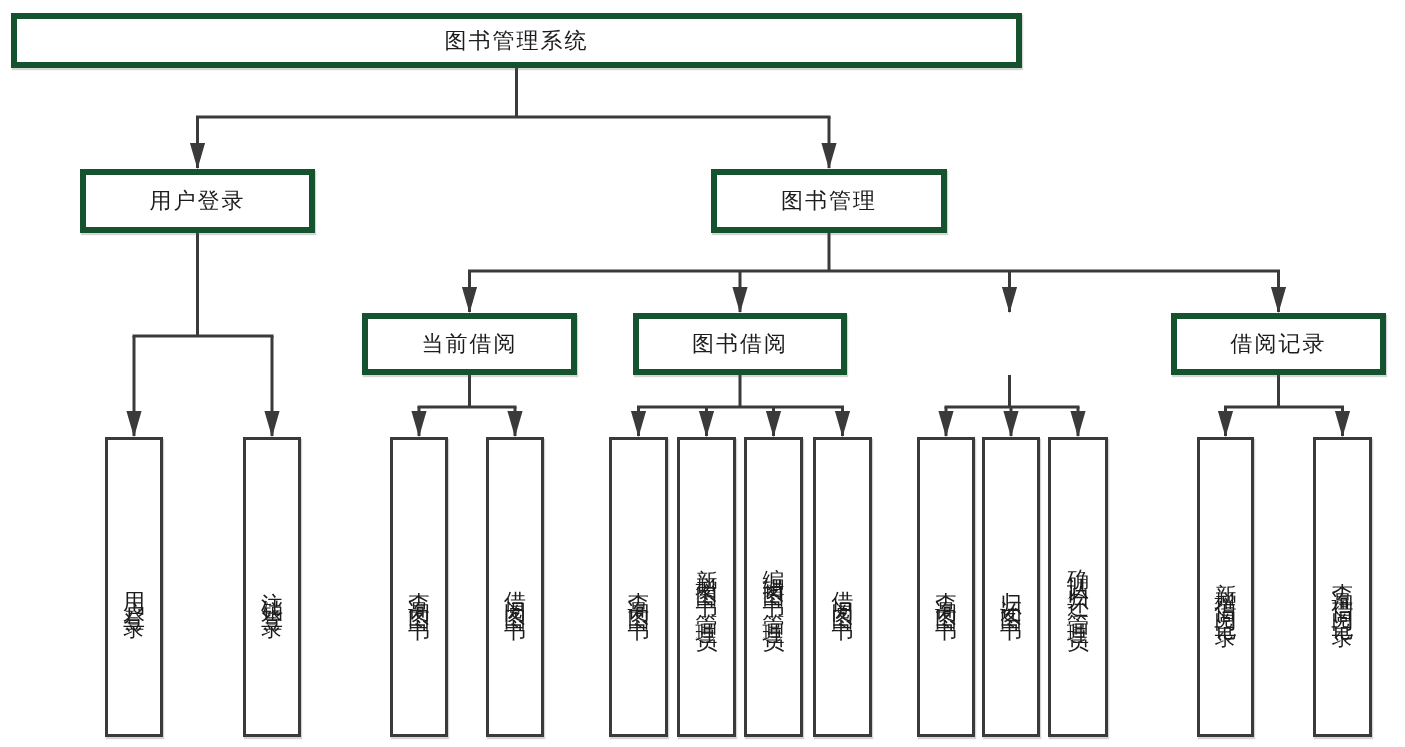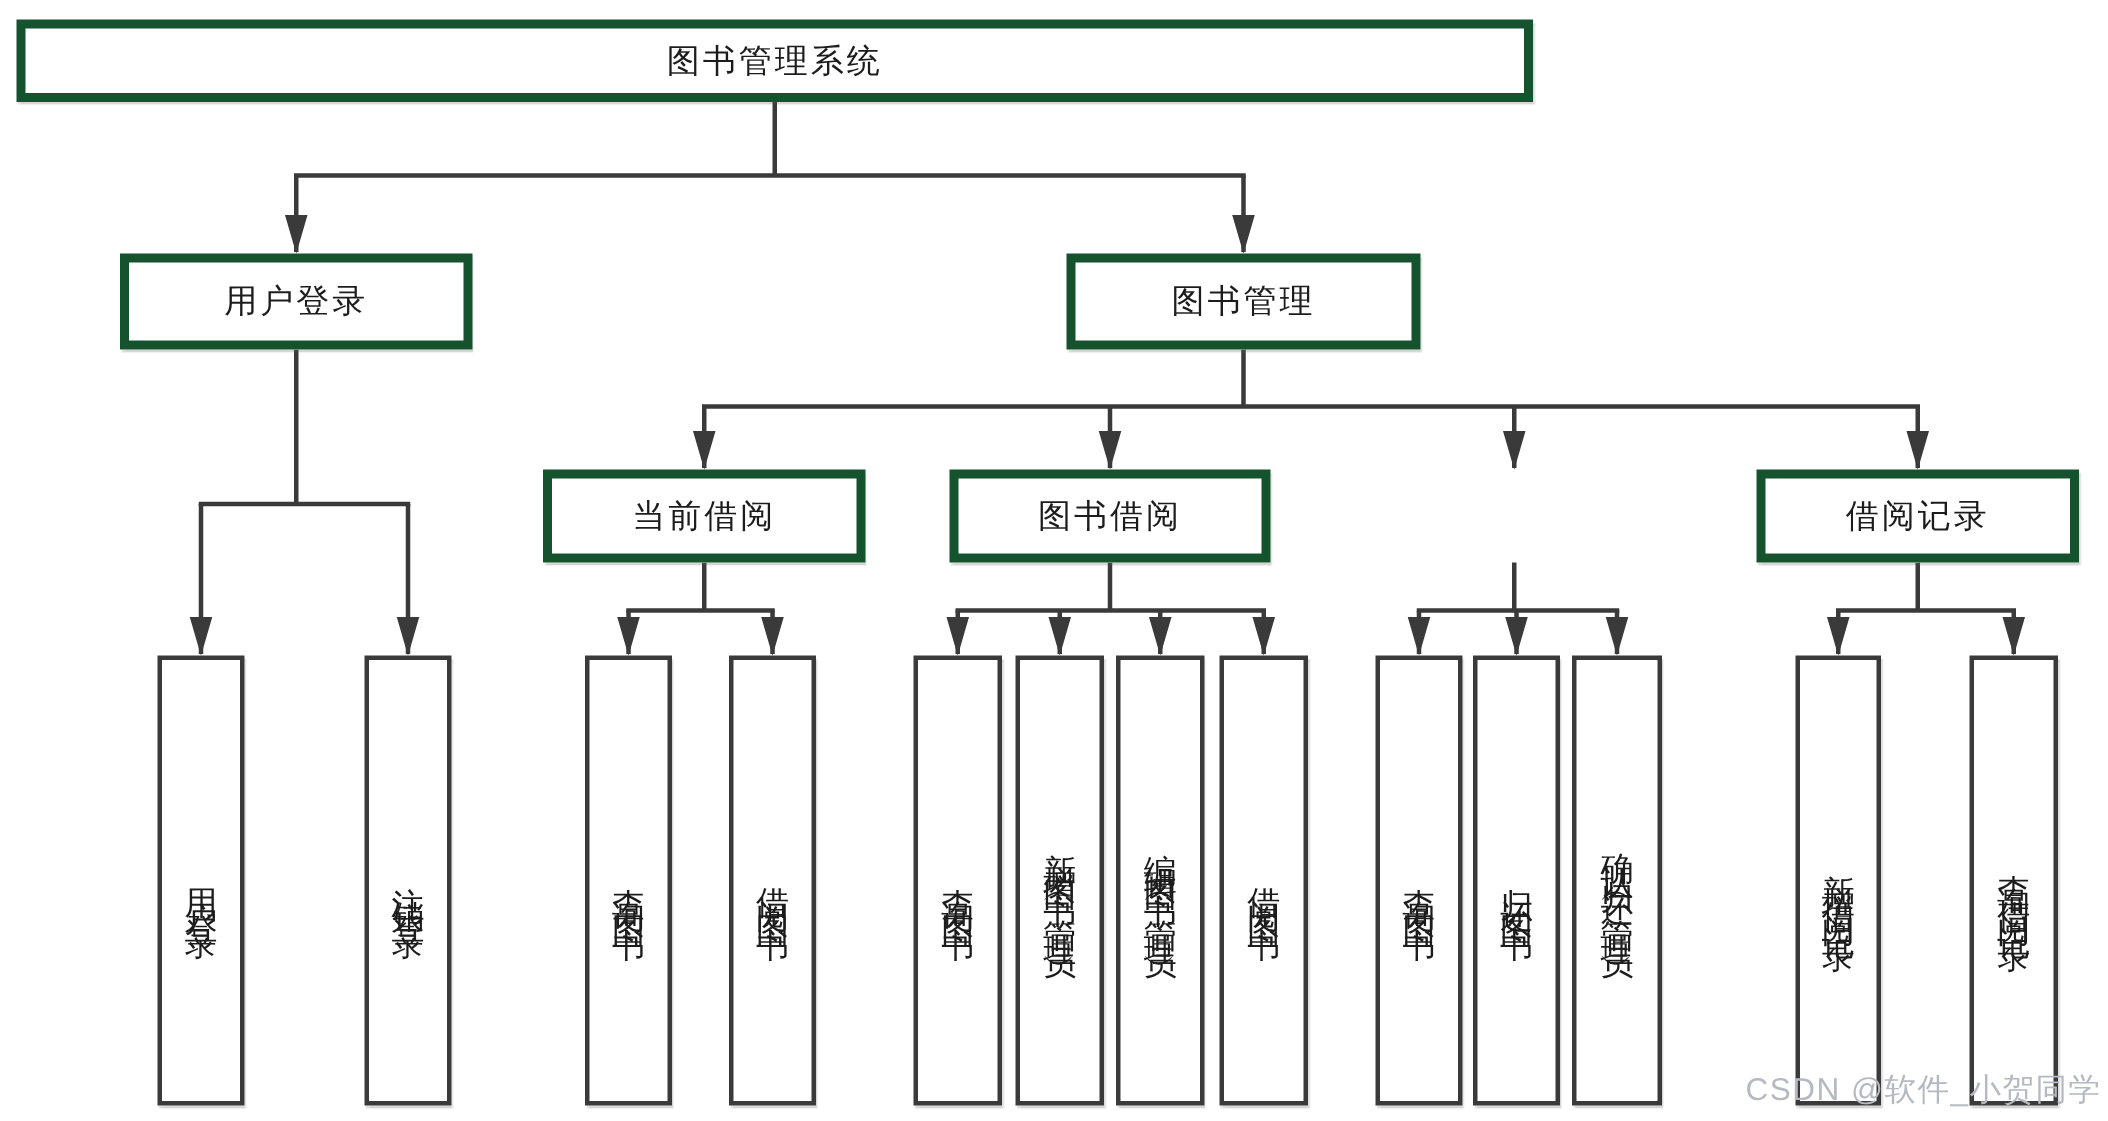--- a/index.html
+++ b/index.html
@@ -172,15 +172,14 @@
     <span class="vtext">确认归还（管理员）</span>
   </div>
 
   <div class="leaf" style="left:1197px; top:437px; width:57px; height:300px;">
     <span class="vtext">新增借阅记录</span>
   </div>
   <div class="leaf" style="left:1313px; top:437px; width:59px; height:300px;">
     <span class="vtext">查询借阅记录</span>
   </div>
 
-  <div class="watermark">CSDN @软件_小贺同学</div>
 
 </div>
 
 </body></html>

